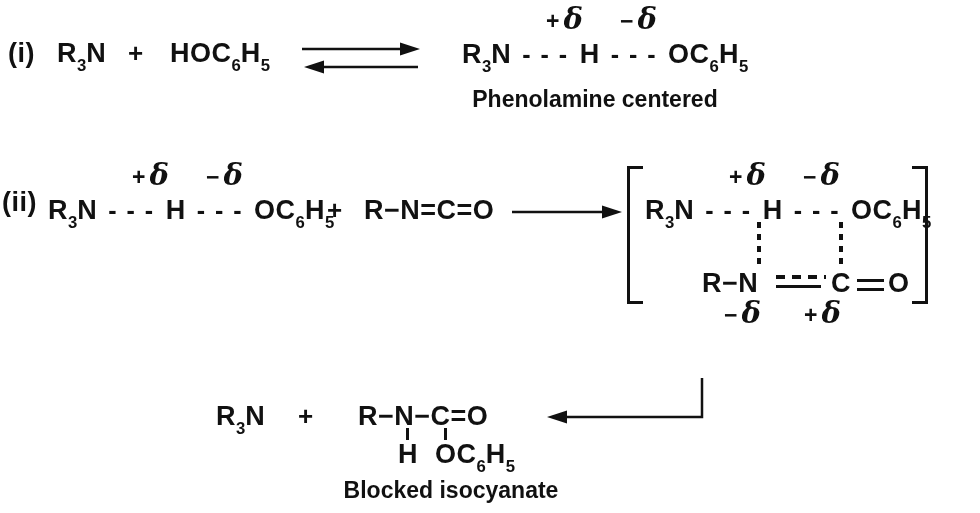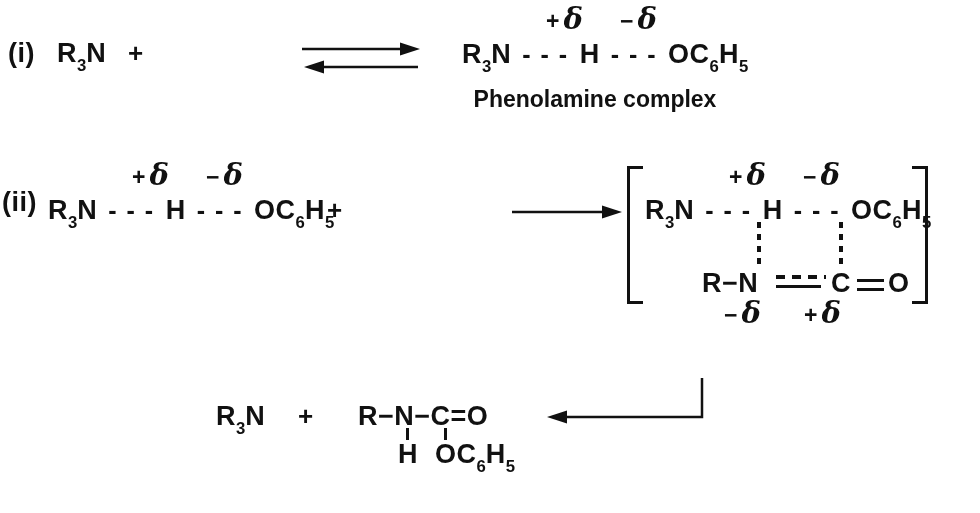--- a/index.html
+++ b/index.html
@@ -42,20 +42,21 @@
 <body>
 
 <div class="canvas">
 
   <div class="abs fm" style="left:8px;top:39px">(i)</div>
 
   <div class="abs fm" style="left:57px;top:39px"><span>R</span><sub>3</sub><span>N</span></div>
 
   <div class="abs plus" style="left:128px;top:40px">+</div>
 
+  <div class="abs fm" style="left:170px;top:39px"><span>HOC</span><sub>6</sub><span>H</span><sub>5</sub></div>
 
   <svg class="abs" style="left:296px;top:38px" width="130" height="38">
     <line x1="6" y1="11" x2="108" y2="11"></line>
     <polygon points="124,11 104,4.5 104,17.5"></polygon>
     <line x1="122" y1="29" x2="22" y2="29"></line>
     <polygon points="8,29 28,22.5 28,35.5"></polygon>
   </svg>
 
   <div class="hcomplex" style="left:462px;top:40px">
     <span class="dl" style="left:84px;top:-34px">
@@ -68,21 +69,21 @@
       </span>
     <div class="hrow fm">
       <span><span>R</span><sub>3</sub><span>N</span></span>
       <span class="dots">- - -</span>
       <span>H</span>
       <span class="dots">- - -</span>
       <span><span>OC</span><sub>6</sub><span>H</span><sub>5</sub></span>
     </div>
   </div>
 
-  <div class="abs cap" style="left:450px;top:87px;width:290px">Phenolamine complex</div>
+  <div class="abs cap" style="left:450px;top:87px;width:290px">Phenolamine centered</div>
 
   <div class="abs fm" style="left:2px;top:188px">(ii)</div>
 
   <div class="hcomplex" style="left:48px;top:196px">
     <span class="dl" style="left:84px;top:-34px">
         <span class="dsign">+</span>
         <span class="dgl">δ</span>
       </span>
     <span class="dl" style="left:158px;top:-34px">
         <span class="dsign">−</span>
@@ -92,20 +93,21 @@
       <span><span>R</span><sub>3</sub><span>N</span></span>
       <span class="dots">- - -</span>
       <span>H</span>
       <span class="dots">- - -</span>
       <span><span>OC</span><sub>6</sub><span>H</span><sub>5</sub></span>
     </div>
   </div>
 
   <div class="abs plus" style="left:327px;top:197px">+</div>
 
+  <div class="abs fm" style="left:364px;top:196px">R−N=C=O</div>
 
   <svg class="abs" style="left:508px;top:198px" width="118" height="28">
     <line x1="4" y1="14" x2="98" y2="14"></line>
     <polygon points="114,14 94,7.5 94,20.5"></polygon>
   </svg>
 
   <div class="abs" style="left:627px;top:158px;width:301px;height:172px">
     <div class="bkt l"></div>
     <div class="bkt r"></div>
 
@@ -170,14 +172,15 @@
         <span>C</span>
         <span>=</span>
         <span>O</span>
       </div>
     <div class="vbond" style="left:48px;top:26px"></div>
     <div class="vbond" style="left:86px;top:26px"></div>
     <div class="abs fm" style="left:40px;top:38px">H</div>
     <div class="abs fm" style="left:77px;top:38px"><span>OC</span><sub>6</sub><span>H</span><sub>5</sub></div>
   </div>
 
+  <div class="abs cap" style="left:322px;top:478px;width:258px">Blocked isocyanate</div>
 
 </div>
 
 </body></html>

